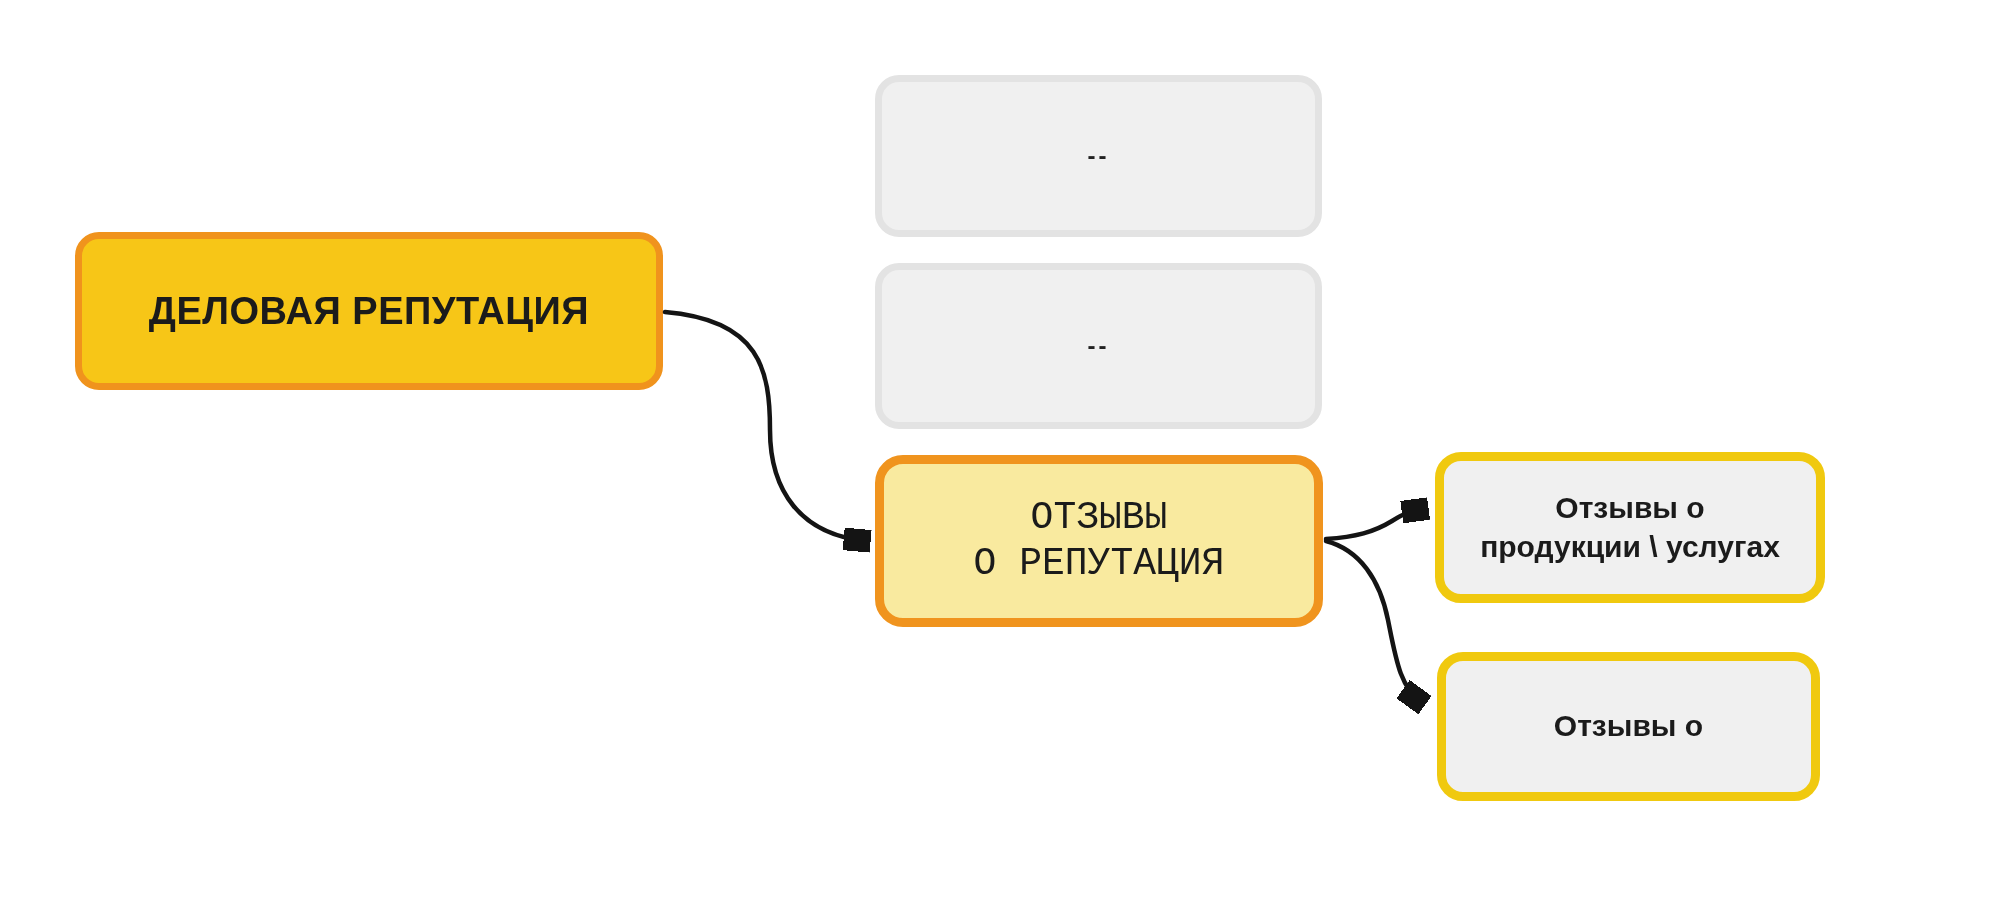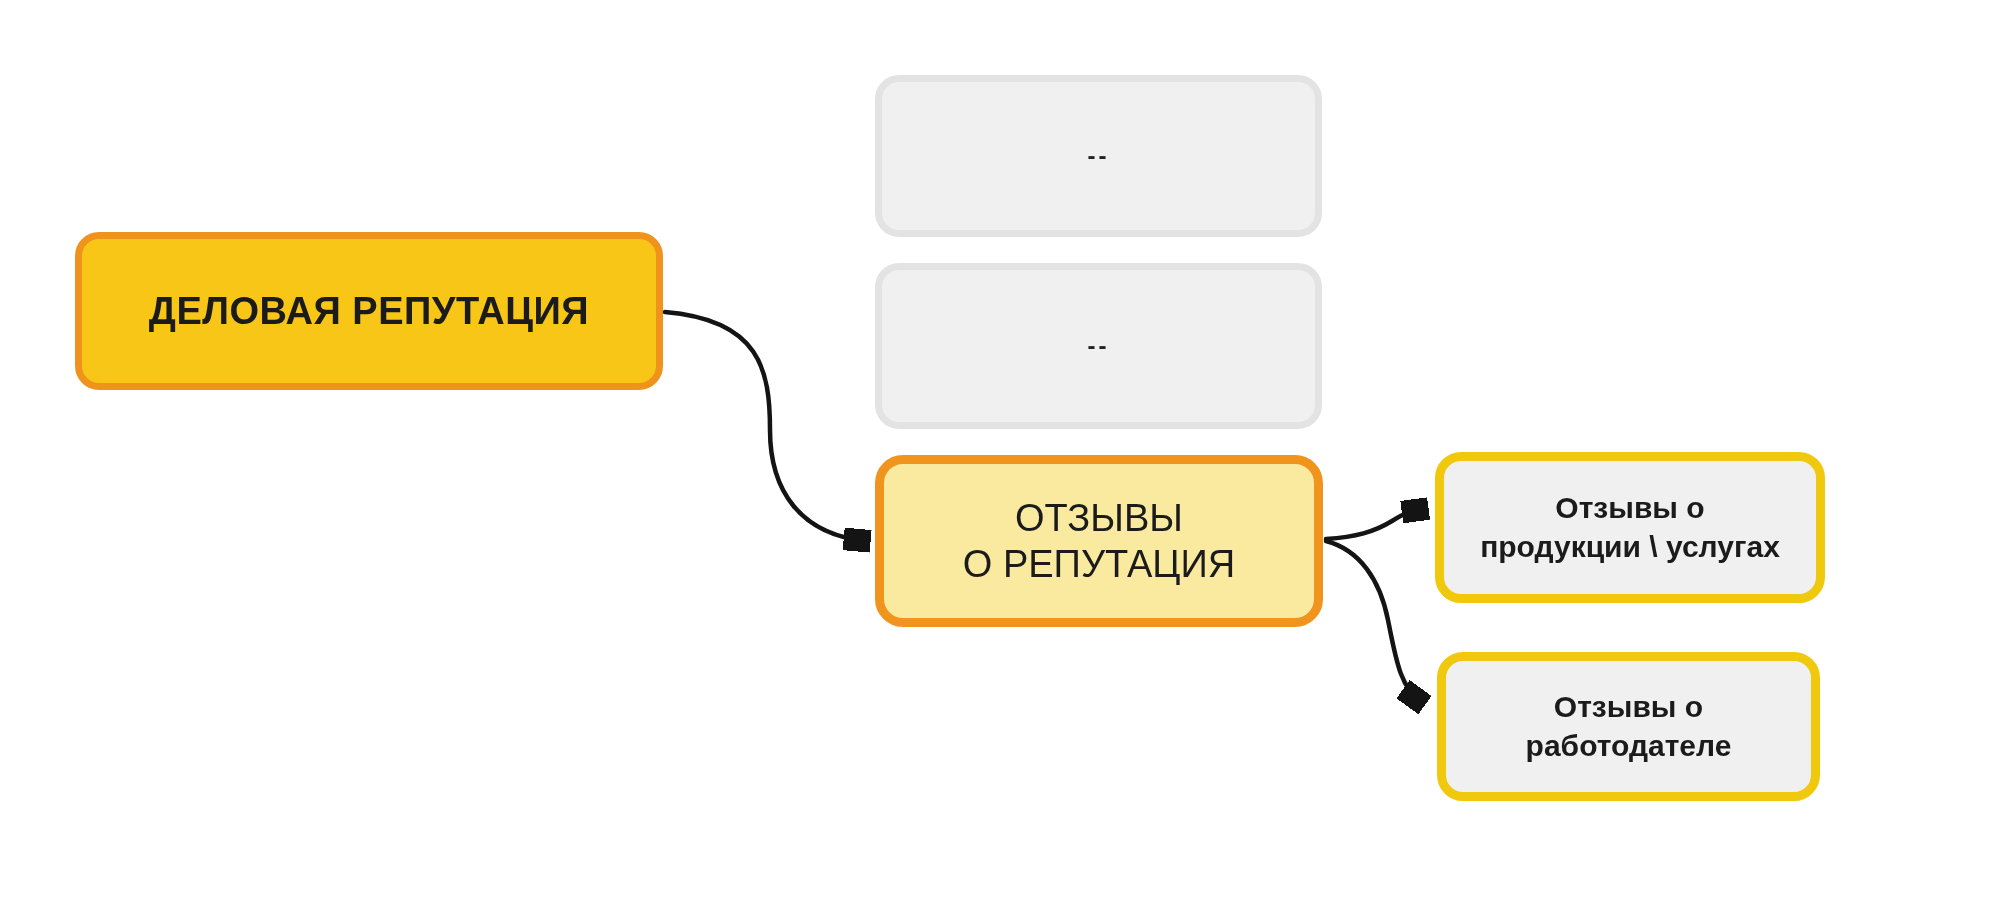--- a/index.html
+++ b/index.html
@@ -46,20 +46,21 @@
   }
   .node-empty-top { left: 875px; top: 75px;  width: 447px; height: 162px; }
   .node-empty-mid { left: 875px; top: 263px; width: 447px; height: 166px; }
   .node-company {
     left: 875px; top: 455px; width: 448px; height: 172px;
     background: var(--company-fill, #f9ea9f);
     border: 9px solid var(--company-border, #f0941e);
     border-radius: 28px;
     font-size: 38px;
     font-weight: 400;
+    font-family: Liberation Mono, monospace;
   }
   .node-leaf {
     background: var(--leaf-fill, #f0f0f0);
     border: 9px solid var(--leaf-border, #f0c90f);
     border-radius: 26px;
     font-size: 30px;
     font-weight: 700;
     line-height: 1.27;
     margin-top: 20px;
   }
@@ -108,21 +109,20 @@
   <div class="node node-leaf node-leaf-products">
     <span>
       <span class="label">Отзывы о</span>
       <span class="label">продукции \ услугах</span>
     </span>
   </div>
 
   <div class="node node-leaf node-leaf-employer">
     <span>
       <span class="label">Отзывы о</span>
-      <span class="label">работодателе</span>
     </span>
   </div>
 
   <svg class="arrow-layer" viewBox="0 0 2000 899" xmlns="http://www.w3.org/2000/svg">
     <defs>
       <marker id="arrowhead" viewBox="0 0 6 5" markerWidth="6" markerHeight="5" refX="5.2" refY="2.5" orient="auto">
         <path d="M0,0 L6,2.5 L0,5 L1.7,2.5 Z" stroke="none" fill="#141414"></path>
       </marker>
     </defs>
     <path d="M 665 312 C 760 320, 770 370, 770 430 C 770 490, 800 535, 867 541" marker-end="url(#arrowhead)" stroke="#141414"></path>

